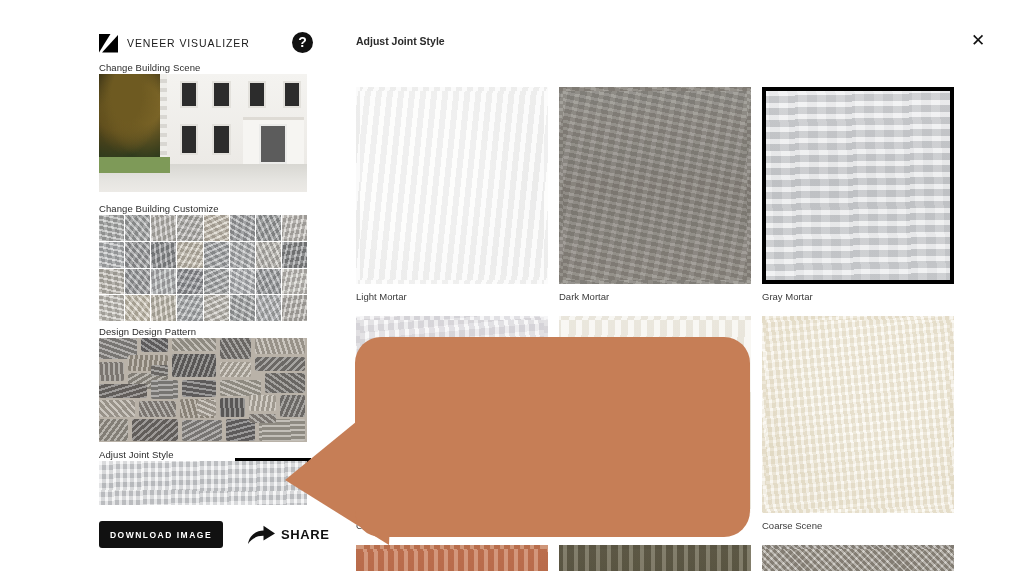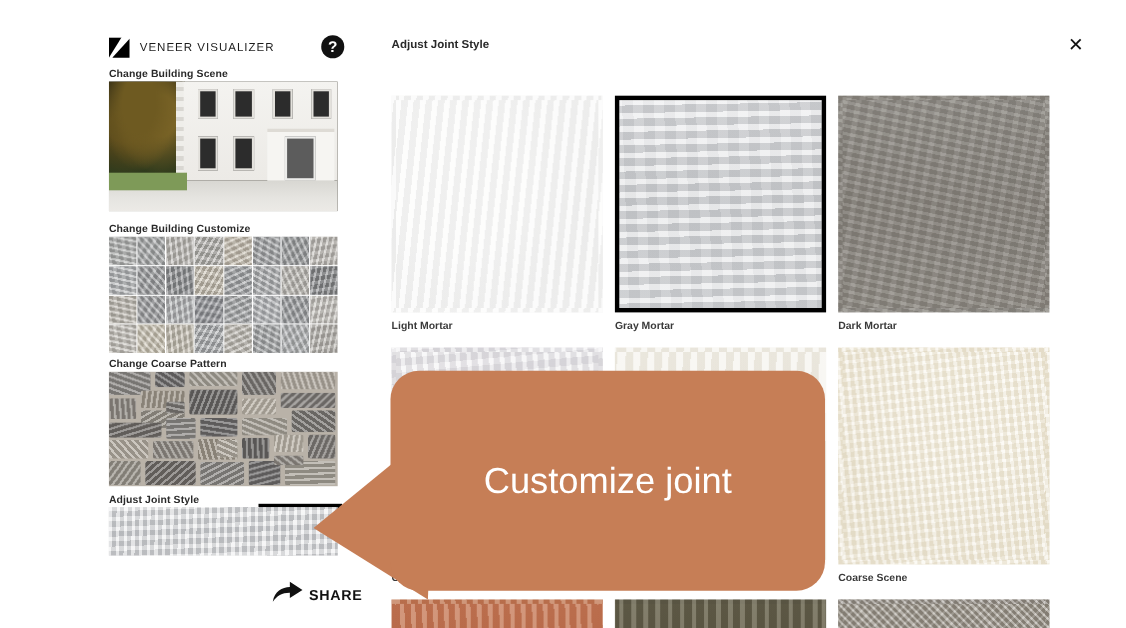--- a/index.html
+++ b/index.html
@@ -74,21 +74,21 @@
     font-weight: bold;
     line-height: 21px;
     text-align: center;
     cursor: pointer;
   }
 
   .sb-label {
     position: absolute;
     left: 0;
     font-size: 9.5px;
-    font-weight: bold;
+    font-weight: normal;
     color: #2a2a2a;
     letter-spacing: 0.1px;
     white-space: nowrap;
   }
   .sb-thumb {
     position: absolute;
     left: 0;
     width: 208px;
     overflow: hidden;
   }
@@ -250,21 +250,21 @@
     letter-spacing: 1.5px;
     cursor: pointer;
     padding: 0;
   }
   #share-group {
     position: absolute;
     left: 148px;
     top: 521px;
     height: 27px;
     display: flex;
-    align-items: flex-end;
+    align-items: center;
     cursor: pointer;
   }
   #share-icon { width: 29px; height: 20px; }
   #share-label {
     font-size: 13px;
     font-weight: bold;
     letter-spacing: 0.6px;
     margin-left: 5px;
     color: #111;
   }
@@ -349,21 +349,20 @@
     width: 600px;
   }
   .tile-row {
     display: flex;
     gap: 11px;
     margin-bottom: 14px;
   }
   .tile-cell {
     width: 192px;
     cursor: pointer;
-    font-weight: bold;
   }
   .tile-swatch {
     width: 192px;
     height: 197px;
     box-sizing: border-box;
     border: 4px solid transparent;
   }
   .tile-cell.selected .tile-swatch {
     border-color: #000;
   }
@@ -521,21 +520,21 @@
       <div class="swatch" style="background: repeating-linear-gradient(48deg, rgba(255, 255, 255, 0.34) 0px, rgba(255, 255, 255, 0.34) 2px, rgba(0, 0, 0, 0.13) 2px, rgba(0, 0, 0, 0.13) 5px), repeating-linear-gradient(118deg, rgba(255, 255, 255, 0.22) 0px, rgba(255, 255, 255, 0.22) 3px, rgba(0, 0, 0, 0.09) 3px, rgba(0, 0, 0, 0.09) 7px), rgb(208, 201, 184);"></div>
       <div class="swatch" style="background: repeating-linear-gradient(84deg, rgba(255, 255, 255, 0.34) 0px, rgba(255, 255, 255, 0.34) 2px, rgba(0, 0, 0, 0.13) 2px, rgba(0, 0, 0, 0.13) 5px), repeating-linear-gradient(154deg, rgba(255, 255, 255, 0.22) 0px, rgba(255, 255, 255, 0.22) 3px, rgba(0, 0, 0, 0.09) 3px, rgba(0, 0, 0, 0.09) 7px), rgb(200, 194, 180);"></div>
       <div class="swatch" style="background: repeating-linear-gradient(120deg, rgba(255, 255, 255, 0.34) 0px, rgba(255, 255, 255, 0.34) 2px, rgba(0, 0, 0, 0.13) 2px, rgba(0, 0, 0, 0.13) 5px), repeating-linear-gradient(190deg, rgba(255, 255, 255, 0.22) 0px, rgba(255, 255, 255, 0.22) 3px, rgba(0, 0, 0, 0.09) 3px, rgba(0, 0, 0, 0.09) 7px), rgb(176, 178, 180);"></div>
       <div class="swatch" style="background: repeating-linear-gradient(156deg, rgba(255, 255, 255, 0.34) 0px, rgba(255, 255, 255, 0.34) 2px, rgba(0, 0, 0, 0.13) 2px, rgba(0, 0, 0, 0.13) 5px), repeating-linear-gradient(226deg, rgba(255, 255, 255, 0.22) 0px, rgba(255, 255, 255, 0.22) 3px, rgba(0, 0, 0, 0.09) 3px, rgba(0, 0, 0, 0.09) 7px), rgb(196, 192, 184);"></div>
       <div class="swatch" style="background: repeating-linear-gradient(30deg, rgba(255, 255, 255, 0.34) 0px, rgba(255, 255, 255, 0.34) 2px, rgba(0, 0, 0, 0.13) 2px, rgba(0, 0, 0, 0.13) 5px), repeating-linear-gradient(100deg, rgba(255, 255, 255, 0.22) 0px, rgba(255, 255, 255, 0.22) 3px, rgba(0, 0, 0, 0.09) 3px, rgba(0, 0, 0, 0.09) 7px), rgb(168, 170, 172);"></div>
       <div class="swatch" style="background: repeating-linear-gradient(66deg, rgba(255, 255, 255, 0.34) 0px, rgba(255, 255, 255, 0.34) 2px, rgba(0, 0, 0, 0.13) 2px, rgba(0, 0, 0, 0.13) 5px), repeating-linear-gradient(136deg, rgba(255, 255, 255, 0.22) 0px, rgba(255, 255, 255, 0.22) 3px, rgba(0, 0, 0, 0.09) 3px, rgba(0, 0, 0, 0.09) 7px), rgb(180, 182, 184);"></div>
       <div class="swatch" style="background: repeating-linear-gradient(102deg, rgba(255, 255, 255, 0.34) 0px, rgba(255, 255, 255, 0.34) 2px, rgba(0, 0, 0, 0.13) 2px, rgba(0, 0, 0, 0.13) 5px), repeating-linear-gradient(172deg, rgba(255, 255, 255, 0.22) 0px, rgba(255, 255, 255, 0.22) 3px, rgba(0, 0, 0, 0.09) 3px, rgba(0, 0, 0, 0.09) 7px), rgb(189, 186, 180);"></div>
     </div>
   <div id="material-badge">M750</div>
 
-  <div class="sb-label" id="pattern-label">Change Coarse Pattern</div>
+  <div class="sb-label" id="pattern-label">Design Design Pattern</div>
   <div class="sb-thumb" id="pattern-thumb">
       <div class="stone" style="left: 0%; top: 0%; width: 18.1%; height: 20.6%; background: repeating-linear-gradient(20deg, rgba(255, 255, 255, 0.3) 0px, rgba(255, 255, 255, 0.3) 2px, rgba(0, 0, 0, 0.16) 2px, rgba(0, 0, 0, 0.16) 5px), rgb(142, 139, 136);"></div>
       <div class="stone" style="left: 20%; top: 0%; width: 13.1%; height: 13.6%; background: repeating-linear-gradient(33deg, rgba(255, 255, 255, 0.3) 0px, rgba(255, 255, 255, 0.3) 2px, rgba(0, 0, 0, 0.16) 2px, rgba(0, 0, 0, 0.16) 5px), rgb(111, 109, 109);"></div>
       <div class="stone" style="left: 35%; top: 0%; width: 21.1%; height: 12.6%; background: repeating-linear-gradient(46deg, rgba(255, 255, 255, 0.3) 0px, rgba(255, 255, 255, 0.3) 2px, rgba(0, 0, 0, 0.16) 2px, rgba(0, 0, 0, 0.16) 5px), rgb(169, 164, 154);"></div>
       <div class="stone" style="left: 58%; top: 0%; width: 15.1%; height: 20.6%; background: repeating-linear-gradient(59deg, rgba(255, 255, 255, 0.3) 0px, rgba(255, 255, 255, 0.3) 2px, rgba(0, 0, 0, 0.16) 2px, rgba(0, 0, 0, 0.16) 5px), rgb(125, 122, 118);"></div>
       <div class="stone" style="left: 75%; top: 0%; width: 24.1%; height: 15.6%; background: repeating-linear-gradient(72deg, rgba(255, 255, 255, 0.3) 0px, rgba(255, 255, 255, 0.3) 2px, rgba(0, 0, 0, 0.16) 2px, rgba(0, 0, 0, 0.16) 5px), rgb(181, 174, 163);"></div>
       <div class="stone" style="left: 0%; top: 23%; width: 12.1%; height: 18.6%; background: repeating-linear-gradient(85deg, rgba(255, 255, 255, 0.3) 0px, rgba(255, 255, 255, 0.3) 2px, rgba(0, 0, 0, 0.16) 2px, rgba(0, 0, 0, 0.16) 5px), rgb(145, 140, 133);"></div>
       <div class="stone" style="left: 14%; top: 16%; width: 19.1%; height: 15.6%; background: repeating-linear-gradient(98deg, rgba(255, 255, 255, 0.3) 0px, rgba(255, 255, 255, 0.3) 2px, rgba(0, 0, 0, 0.16) 2px, rgba(0, 0, 0, 0.16) 5px), rgb(163, 155, 142);"></div>
       <div class="stone" style="left: 35%; top: 15%; width: 21.1%; height: 22.6%; background: repeating-linear-gradient(111deg, rgba(255, 255, 255, 0.3) 0px, rgba(255, 255, 255, 0.3) 2px, rgba(0, 0, 0, 0.16) 2px, rgba(0, 0, 0, 0.16) 5px), rgb(106, 104, 102);"></div>
       <div class="stone" style="left: 58%; top: 23%; width: 15.1%; height: 14.6%; background: repeating-linear-gradient(124deg, rgba(255, 255, 255, 0.3) 0px, rgba(255, 255, 255, 0.3) 2px, rgba(0, 0, 0, 0.16) 2px, rgba(0, 0, 0, 0.16) 5px), rgb(189, 182, 170);"></div>
@@ -559,47 +558,48 @@
       <div class="stone" style="left: 77%; top: 78%; width: 22.1%; height: 20.6%; background: repeating-linear-gradient(358deg, rgba(255, 255, 255, 0.3) 0px, rgba(255, 255, 255, 0.3) 2px, rgba(0, 0, 0, 0.16) 2px, rgba(0, 0, 0, 0.16) 5px), rgb(169, 164, 154);"></div>
       <div class="stone" style="left: 25%; top: 26%; width: 8.1%; height: 10.6%; background: repeating-linear-gradient(371deg, rgba(255, 255, 255, 0.3) 0px, rgba(255, 255, 255, 0.3) 2px, rgba(0, 0, 0, 0.16) 2px, rgba(0, 0, 0, 0.16) 5px), rgb(125, 122, 118);"></div>
       <div class="stone" style="left: 47%; top: 60%; width: 9.1%; height: 14.6%; background: repeating-linear-gradient(384deg, rgba(255, 255, 255, 0.3) 0px, rgba(255, 255, 255, 0.3) 2px, rgba(0, 0, 0, 0.16) 2px, rgba(0, 0, 0, 0.16) 5px), rgb(181, 174, 163);"></div>
       <div class="stone" style="left: 72%; top: 73%; width: 13.1%; height: 8.6%; background: repeating-linear-gradient(397deg, rgba(255, 255, 255, 0.3) 0px, rgba(255, 255, 255, 0.3) 2px, rgba(0, 0, 0, 0.16) 2px, rgba(0, 0, 0, 0.16) 5px), rgb(145, 140, 133);"></div>
     </div>
   <div id="pattern-badge">DP082</div>
 
   <div class="sb-label" id="joint-label">Adjust Joint Style</div>
   <div class="sb-thumb" id="joint-thumb"></div>
 
+  <button id="download-btn">DOWNLOAD IMAGE</button>
 
   <div id="share-group">
     <svg id="share-icon" viewBox="0 0 29 20">
       <path d="M1 19 C2.5 9.5 9.5 5.8 16.5 5.6 L16.5 0.8 L28 8.4 L16.5 15.6 L16.5 10.8 C9.8 10.7 4.6 13.6 1 19 Z" fill="#111"></path>
     </svg>
     <span id="share-label">SHARE</span>
   </div>
 </div>
 
 <div id="panel">
   <div id="panel-title">Adjust Joint Style</div>
   <div id="close-btn">✕</div>
 
 
   <div id="tile-grid">
       <div class="tile-row">
         <div class="tile-cell">
           <div class="tile-swatch tex-light-mortar"></div>
           <div class="tile-caption">Light Mortar</div>
         </div>
+        <div class="tile-cell">
+          <div class="tile-swatch tex-dark-mortar"></div>
+          <div class="tile-caption">Dark Mortar</div>
+        </div>
         <div class="tile-cell selected">
           <div class="tile-swatch tex-gray-mortar"></div>
           <div class="tile-caption">Gray Mortar</div>
-        </div>
-        <div class="tile-cell">
-          <div class="tile-swatch tex-dark-mortar"></div>
-          <div class="tile-caption">Dark Mortar</div>
         </div>
       </div>
       <div class="tile-row">
         <div class="tile-cell">
           <div class="tile-swatch tex-cement-binder"></div>
           <div class="tile-caption">Cement Binder</div>
         </div>
         <div class="tile-cell">
           <div class="tile-swatch tex-fine-lime"></div>
           <div class="tile-caption">Fine Lime</div>
@@ -624,15 +624,14 @@
         </div>
       </div>
     </div>
 </div>
 
 <svg id="callout-tail" viewBox="0 0 110 155">
   <path d="M110 0 L0 90 L104 155 Z" fill="#c67e56"></path>
 </svg>
 <div id="callout">
   <div id="callout-text">
-      <div>Customize joint</div>
     </div>
 </div>
 
 </body></html>

